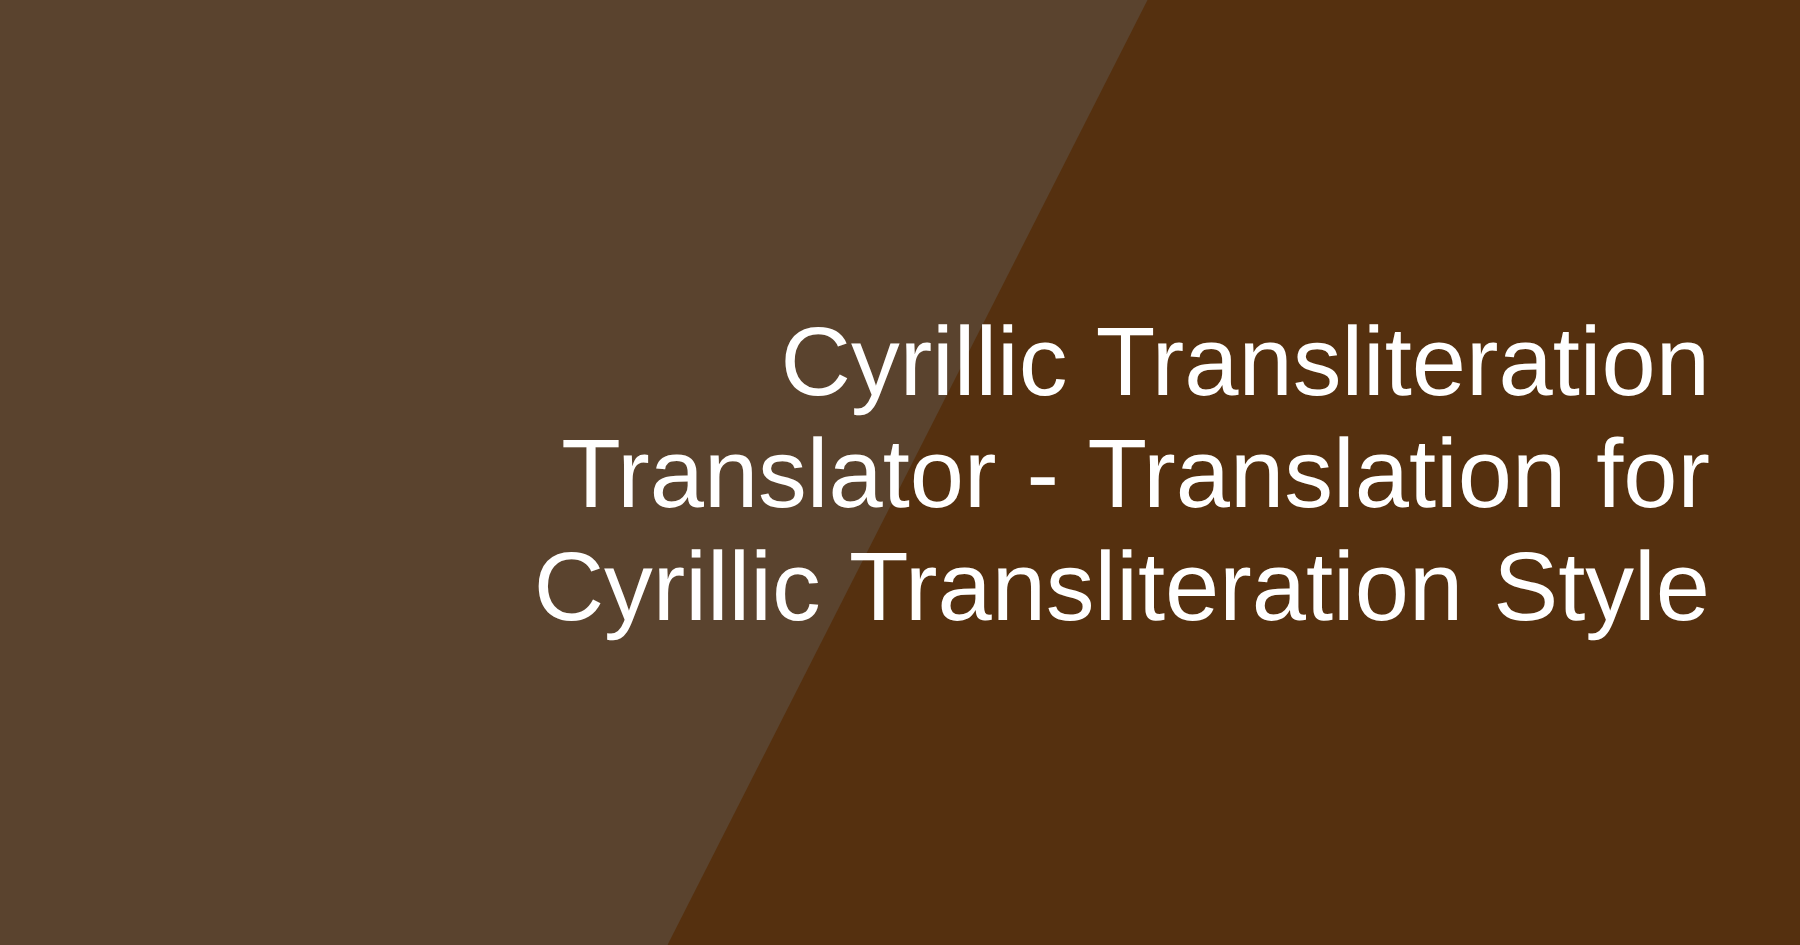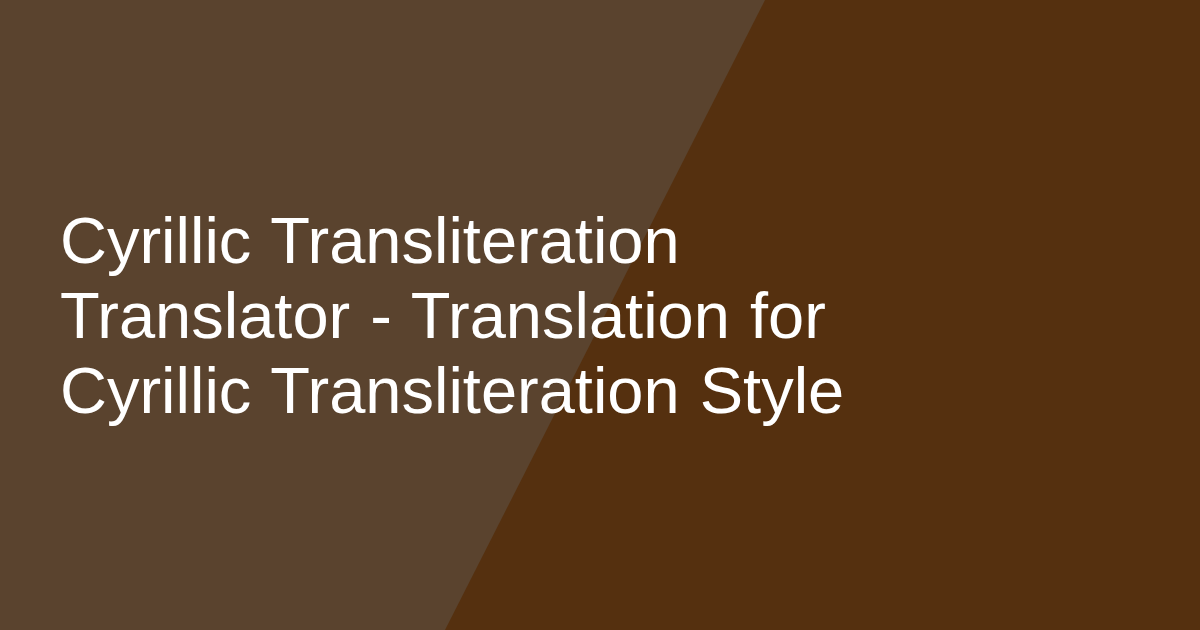--- a/index.html
+++ b/index.html
@@ -47,21 +47,21 @@
     display: flex;
     align-items: center;
     justify-content: center;
     box-sizing: border-box;
     padding: 0 60px;
   }
 
   .title {
     margin: 0;
     width: 100%;
-    text-align: left;
+    text-align: right;
     color: #ffffff;
     font-family: "Liberation Sans", sans-serif;
     font-weight: 400;
     font-size: 65px;
     line-height: 75px;
     letter-spacing: 0px;
     word-spacing: 2px;
     white-space: pre-line;
   }
 </style>

